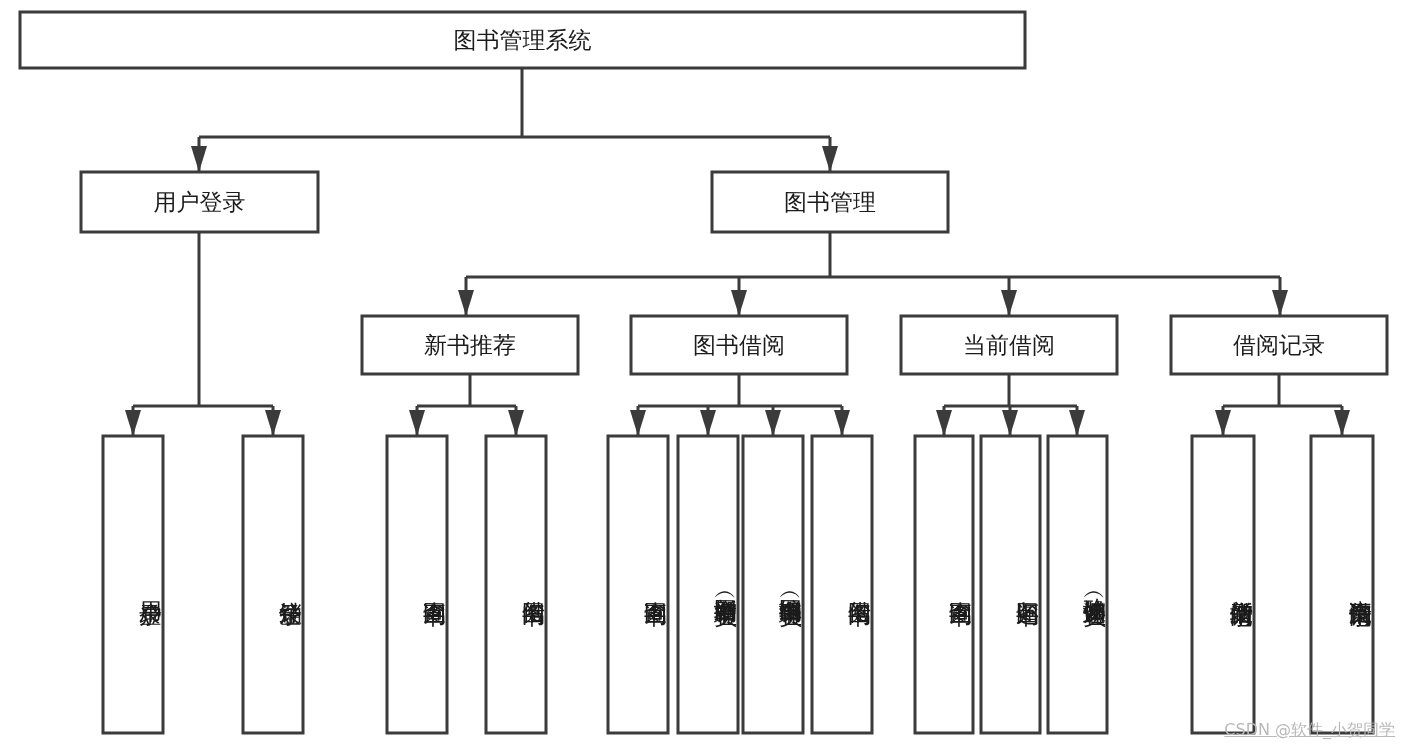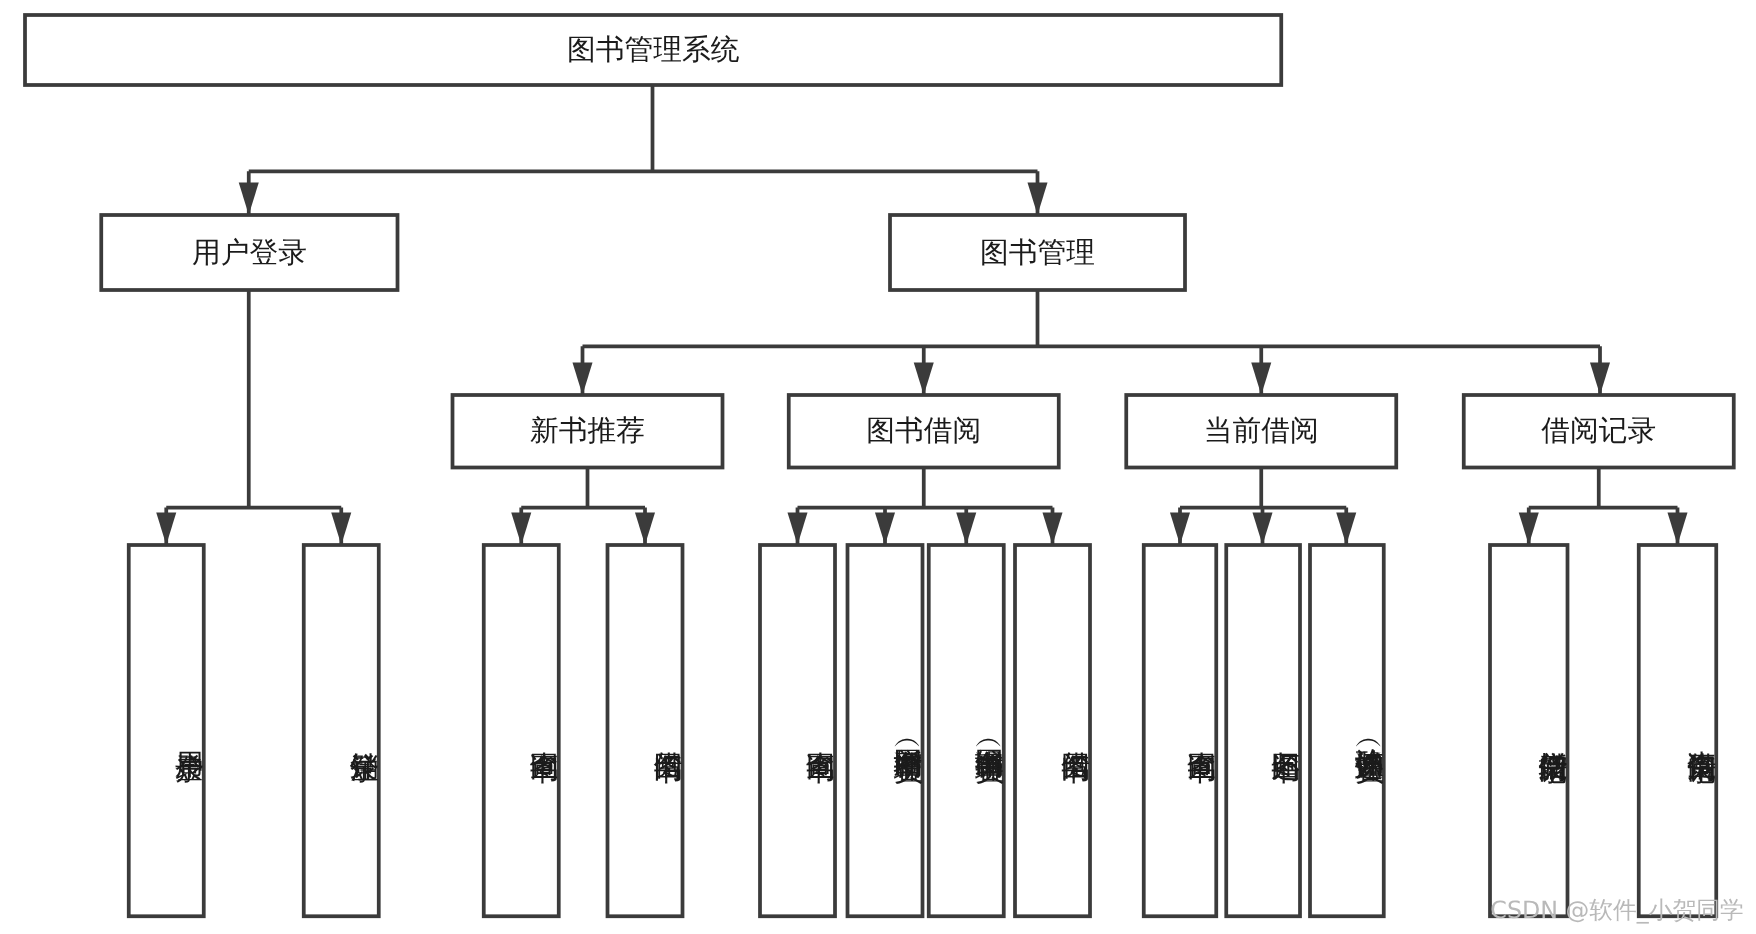--- a/index.html
+++ b/index.html
@@ -61,23 +61,24 @@
     align-items: flex-start;
     justify-content: center;
     white-space: nowrap;
     pointer-events: none;
   }
   .watermark {
     position: absolute;
     right: 10px;
     bottom: 6px;
     font-family: "DejaVu Sans", "Liberation Sans", sans-serif;
-    font-size: 19px;
+    font-size: 16px;
     color: #b9b9b9;
     white-space: nowrap;
+    text-decoration: underline;
   }
 </style>
 </head>
 <body>
 
 <div id="diagram-root">
 
   <svg class="diagram-canvas" viewBox="0 0 1405 747">
     <g id="connector-layer">
         <line x1="522" y1="68" x2="522" y2="137" class="connector"></line>

